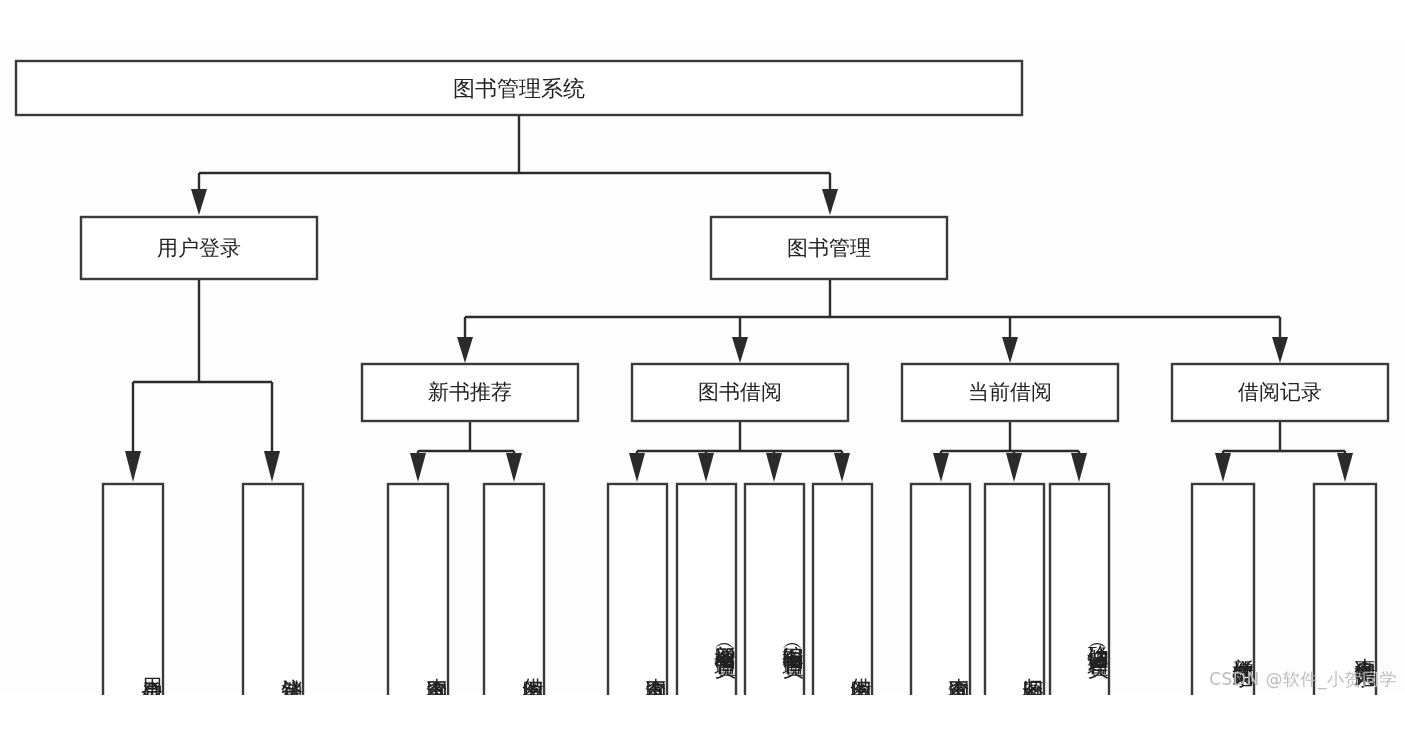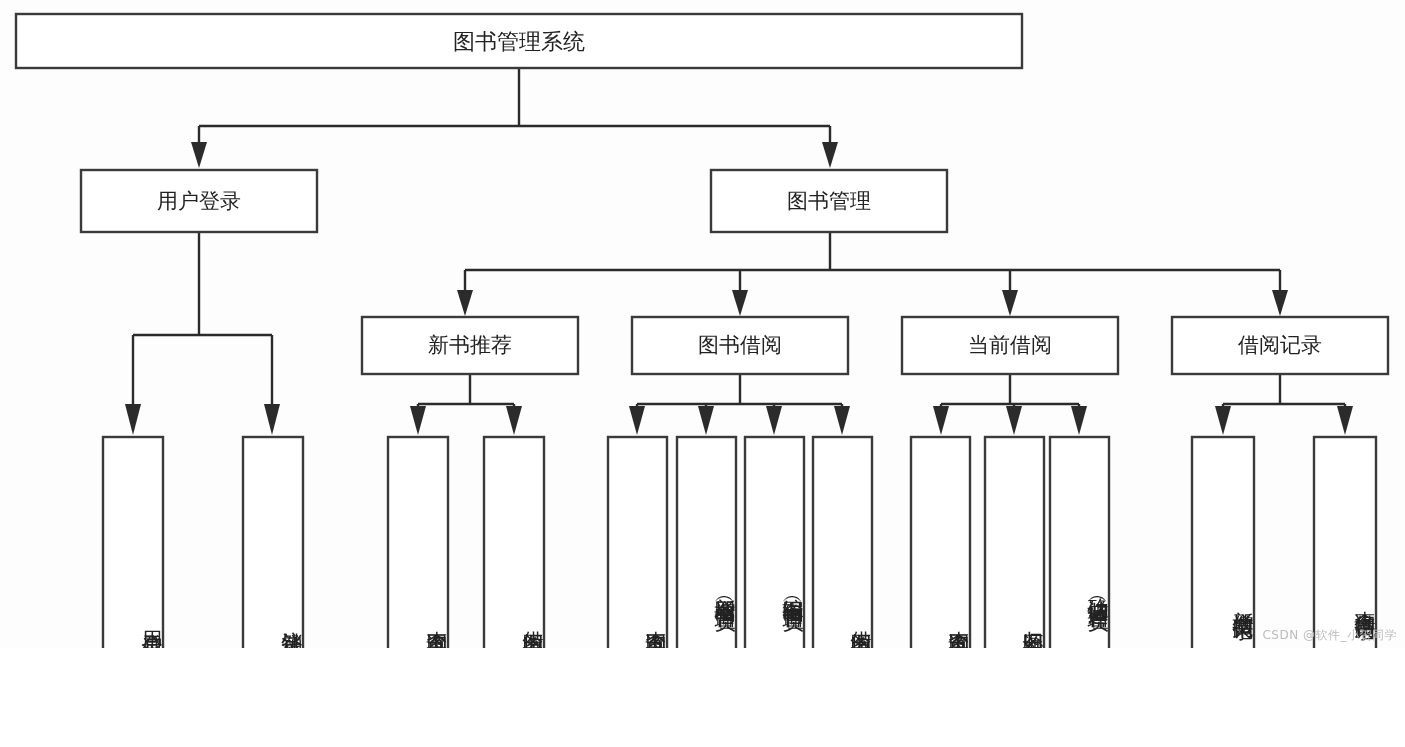--- a/index.html
+++ b/index.html
@@ -9,20 +9,21 @@
   }
   body {
     font-family: "DejaVu Sans", "Liberation Sans", sans-serif;
   }
   #diagram-root {
     position: relative;
     width: 1405px;
     height: 648px;
     background: #fdfdfd;
     overflow: hidden;
+    margin-top: 47px;
   }
   svg.flow {
     position: absolute;
     left: 0;
     top: 0;
     width: 1405px;
     height: 747px;
   }
   .node-box {
     fill: #ffffff;
@@ -68,21 +69,21 @@
     align-items: flex-start;
     justify-content: center;
     white-space: nowrap;
     pointer-events: none;
   }
   .watermark {
     position: absolute;
     right: 8px;
     bottom: 4px;
     font-family: "DejaVu Sans", "Liberation Sans", sans-serif;
-    font-size: 12px;
+    font-size: 17px;
     color: #bdbdbd;
     letter-spacing: 0.5px;
     white-space: nowrap;
   }
 </style>
 </head>
 <body>
 
 <div id="diagram-root">
 

